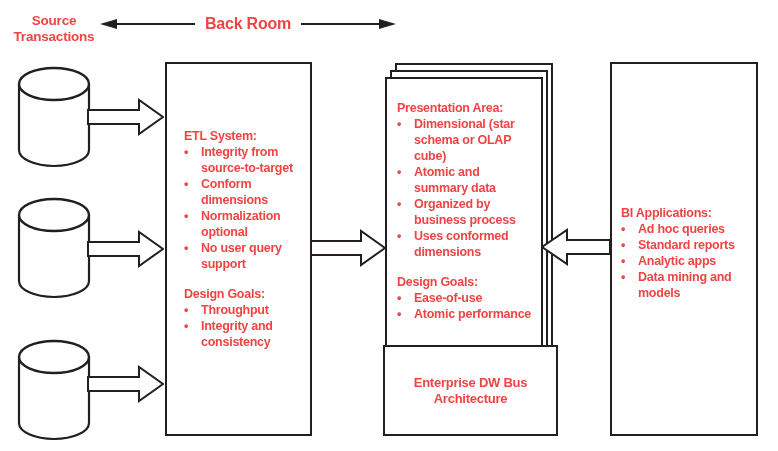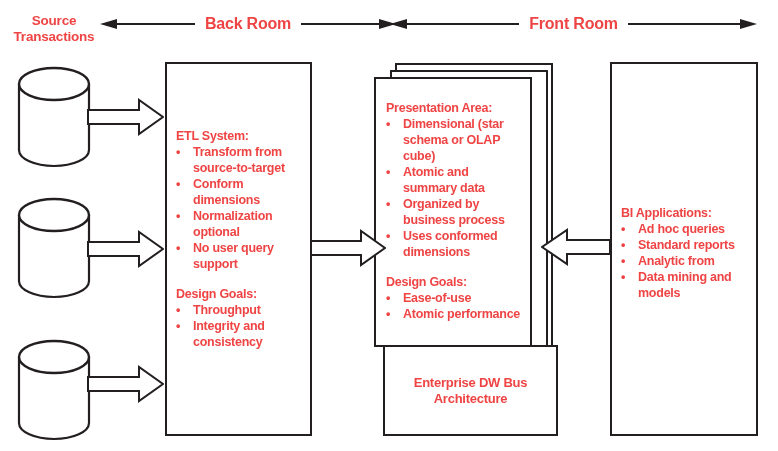--- a/index.html
+++ b/index.html
@@ -22,24 +22,24 @@
   
   .box { position:absolute; background:#fff; border:2px solid #231f20; box-sizing:border-box; }
   .etl-box { left:165px; top:62px;  width:147px; height:374px; }
   .bi-box  { left:610px; top:62px;  width:148px; height:374px; }
   .bus-box { left:383px; top:345px; width:175px; height:91px;
              display:flex; align-items:center; justify-content:center; text-align:center; }
   .bus-box .bus-label { width:130px; font-weight:bold; font-size:13px; line-height:16px; letter-spacing:-0.25px; }
   .page { position:absolute; background:#fff; border:2px solid #231f20; box-sizing:border-box; }
   .page.back   { left:395px; top:63px; width:158px; height:284px; }
   .page.middle { left:390px; top:70px; width:158px; height:277px; }
-  .page.front  { left:374px; top:77px; width:158px; height:270px; }
+  .page.front  { left:385px; top:77px; width:158px; height:270px; }
   
   .tblock { font-weight:bold; font-size:12.5px; line-height:16px; letter-spacing:-0.25px; }
-  .etl-box  .tblock { padding:64px 6px 0 9px; }
+  .etl-box  .tblock { padding:64px 6px 0 9px;margin-left:8px; }
   .page.front .tblock { padding:21px 5px 0 10px; }
   .bi-box   .tblock { padding:141px 4px 0 9px; }
   .blist { margin:0; padding:0; list-style:none; }
   .blist li { display:flex; }
   .bdot { width:17px; flex:none; }
   .btext { flex:1; }
   .dg-title { margin-top:14px; }
   
   .shape { position:absolute; }
   .cyl1 { left:17px; top:66px; }
@@ -62,48 +62,41 @@
   </div>
 
   <div class="hdr-arrow back">
     <span class="ah-tri-left"></span>
     <span class="ah-line"></span>
     <span class="ah-label">Back Room</span>
     <span class="ah-line"></span>
     <span class="ah-tri-right"></span>
   </div>
 
-  <div class="hdr-arrow front">
-    <span class="ah-tri-left"></span>
-    <span class="ah-line"></span>
-    <span class="ah-label">Front Room</span>
-    <span class="ah-line"></span>
-    <span class="ah-tri-right"></span>
-  </div>
 
   <svg class="shape cyl1" width="74" height="102" viewBox="0 0 74 102">
     <path d="M2,18 L2,84 A35,16 0 0,0 72,84 L72,18" fill="#fff" stroke="#231f20" stroke-width="2.2"></path>
     <ellipse cx="37" cy="18" rx="35" ry="16" fill="#fff" stroke="#231f20" stroke-width="2.4"></ellipse>
   </svg>
   <svg class="shape cyl2" width="74" height="102" viewBox="0 0 74 102">
     <path d="M2,18 L2,84 A35,16 0 0,0 72,84 L72,18" fill="#fff" stroke="#231f20" stroke-width="2.2"></path>
     <ellipse cx="37" cy="18" rx="35" ry="16" fill="#fff" stroke="#231f20" stroke-width="2.4"></ellipse>
   </svg>
   <svg class="shape cyl3" width="74" height="102" viewBox="0 0 74 102">
     <path d="M2,18 L2,84 A35,16 0 0,0 72,84 L72,18" fill="#fff" stroke="#231f20" stroke-width="2.2"></path>
     <ellipse cx="37" cy="18" rx="35" ry="16" fill="#fff" stroke="#231f20" stroke-width="2.4"></ellipse>
   </svg>
 
   <div class="box etl-box">
     <div class="tblock">
       <div>ETL System:</div>
       <ul class="blist">
         <li>
             <span class="bdot">•</span>
-            <span class="btext">Transform from source-to-target</span>
+            <span class="btext">Integrity from source-to-target</span>
           </li>
         <li>
             <span class="bdot">•</span>
             <span class="btext">Conform dimensions</span>
           </li>
         <li>
             <span class="bdot">•</span>
             <span class="btext">Normalization optional</span>
           </li>
         <li>
@@ -173,21 +166,21 @@
         <li>
             <span class="bdot">•</span>
             <span class="btext">Ad hoc queries</span>
           </li>
         <li>
             <span class="bdot">•</span>
             <span class="btext">Standard reports</span>
           </li>
         <li>
             <span class="bdot">•</span>
-            <span class="btext">Analytic from</span>
+            <span class="btext">Analytic apps</span>
           </li>
         <li>
             <span class="bdot">•</span>
             <span class="btext">Data mining and models</span>
           </li>
       </ul>
     </div>
   </div>
 
   <svg class="shape arr1" width="77" height="38" viewBox="0 0 77 38">

